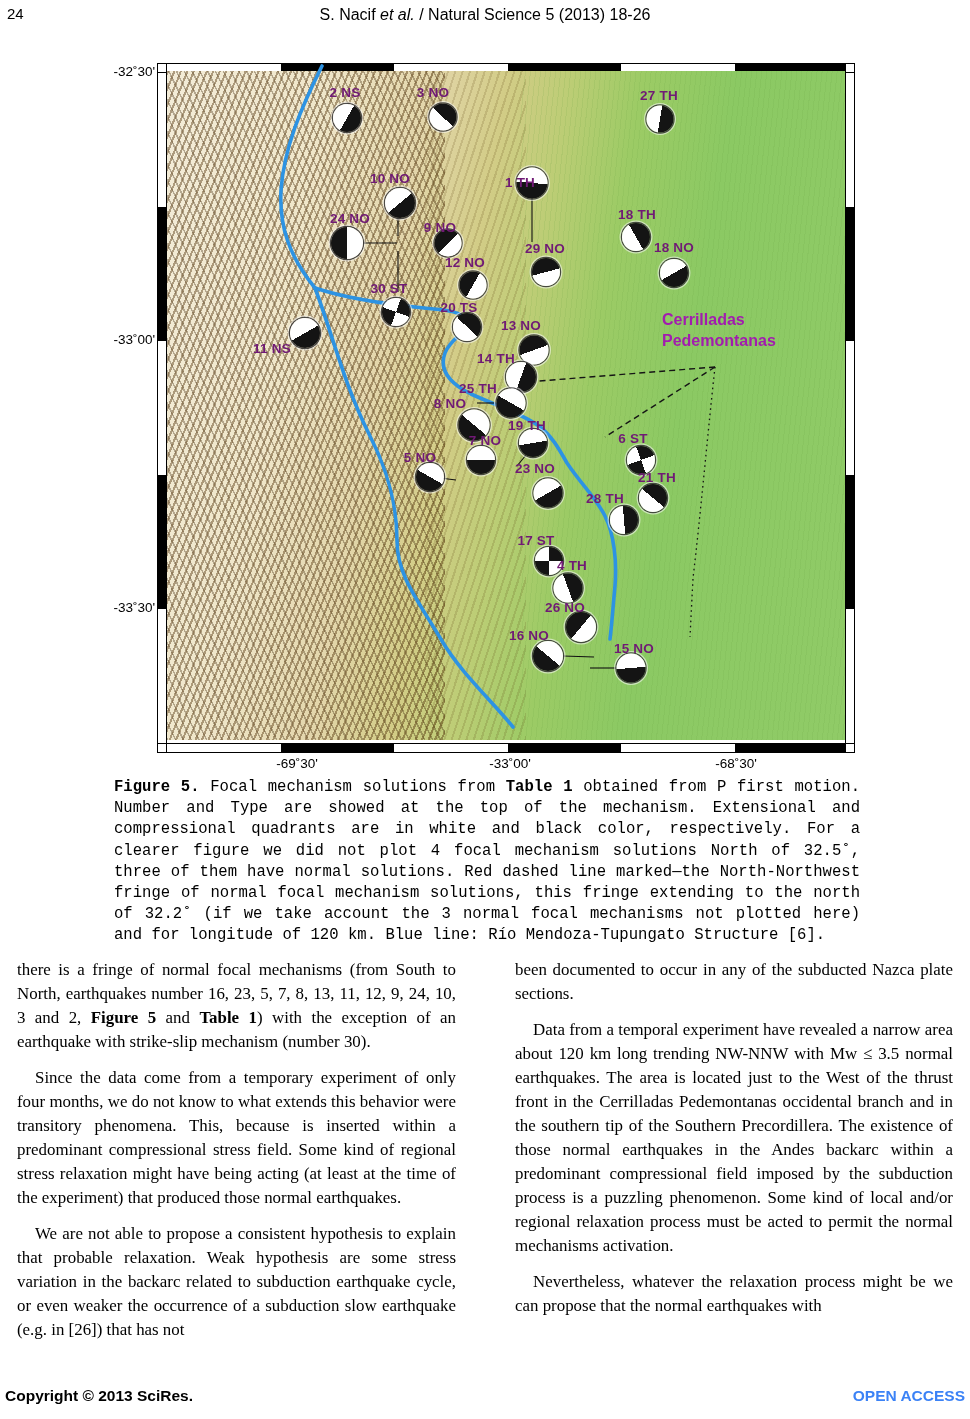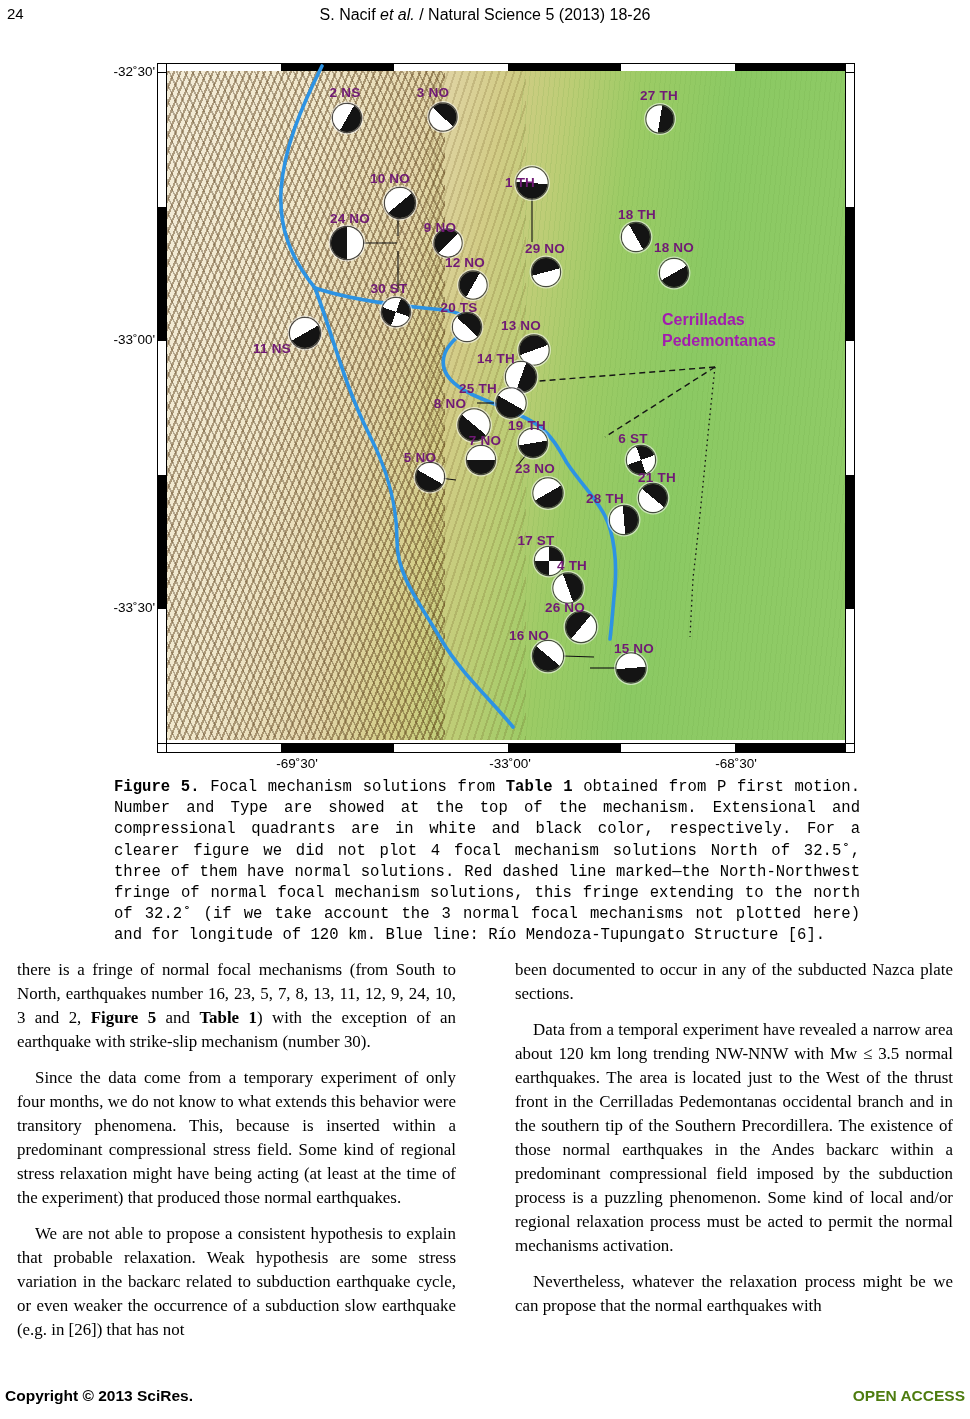--- a/index.html
+++ b/index.html
@@ -174,15 +174,15 @@
     <p class="indent">We are not able to propose a consistent hypothesis to explain that probable relaxation. Weak hypothesis are some stress variation in the backarc related to subduction earthquake cycle, or even weaker the occurrence of a subduction slow earthquake (e.g. in [26]) that has not</p>
   </div>
 
   <div class="col right">
     <p>been documented to occur in any of the subducted Nazca plate sections.</p>
     <p class="indent">Data from a temporal experiment have revealed a narrow area about 120 km long trending NW-NNW with Mw ≤ 3.5 normal earthquakes. The area is located just to the West of the thrust front in the Cerrilladas Pedemontanas occidental branch and in the southern tip of the Southern Precordillera. The existence of those normal earthquakes in the Andes backarc within a predominant compressional field imposed by the subduction process is a puzzling phenomenon. Some kind of local and/or regional relaxation process must be acted to permit the normal mechanisms activation.</p>
     <p class="indent">Nevertheless, whatever the relaxation process might be we can propose that the normal earthquakes with</p>
   </div>
 
   <div class="footer-left">Copyright © 2013 SciRes.</div>
-  <div class="footer-right" style="color: #4d7c0f;">OPEN ACCESS</div>
+  <div class="footer-right" style="color: #3b82f6;">OPEN ACCESS</div>
 
 </div>
 
 </body></html>

